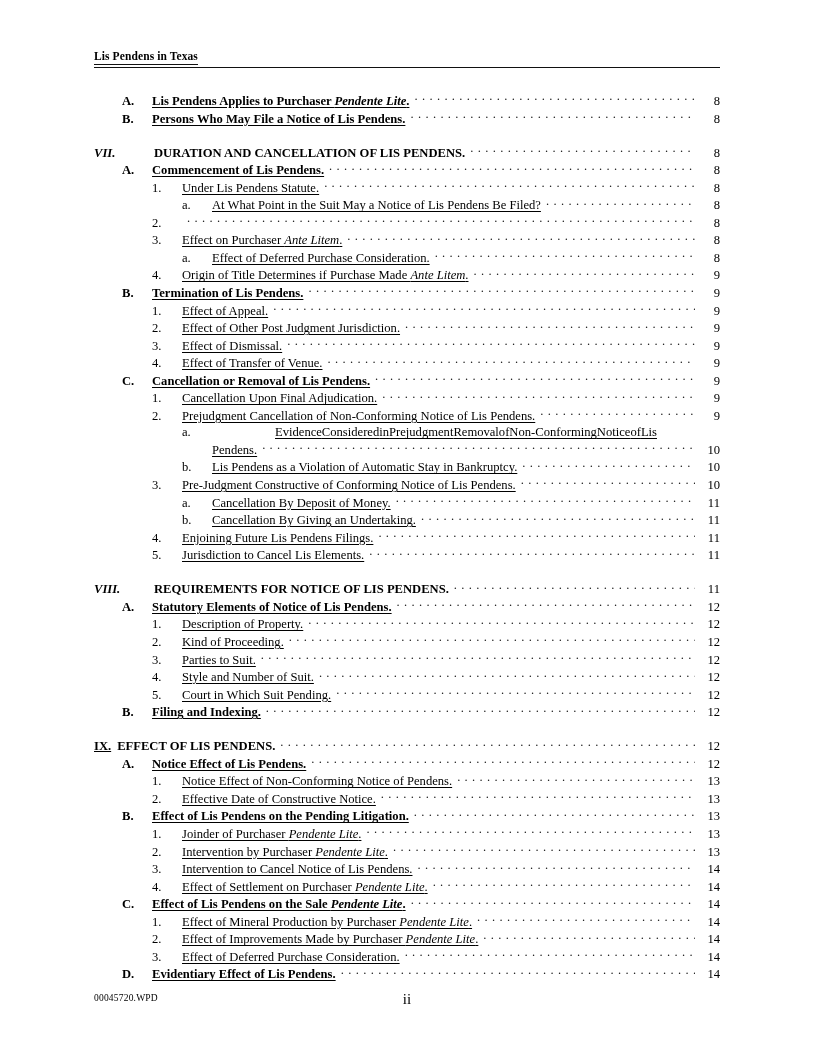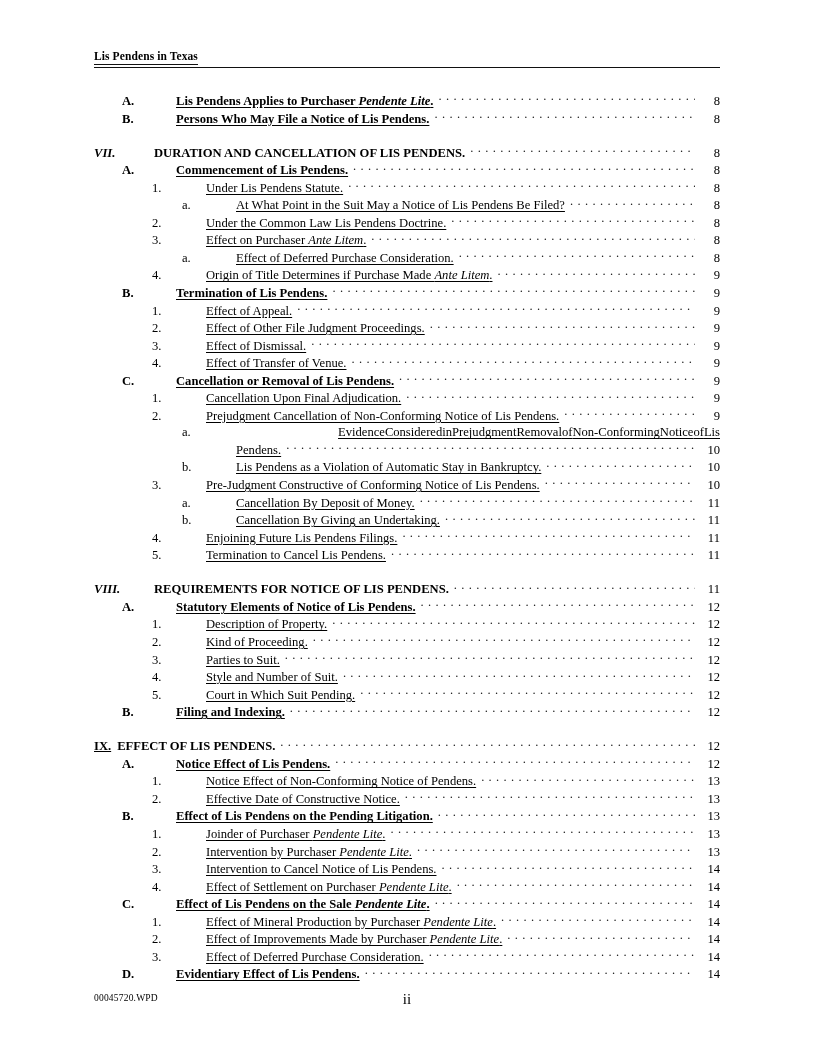--- a/index.html
+++ b/index.html
@@ -106,36 +106,36 @@
   .lvl-roman-tight .marker { width: auto; padding-right: 6px; text-decoration: underline; }
   .lvl-alpha           { padding-left: 28px; }
   .lvl-alpha .marker   { width: 30px; }
   .lvl-num             { padding-left: 58px; }
   .lvl-num .marker     { width: 30px; }
   .lvl-let             { padding-left: 88px; }
   .lvl-let .marker     { width: 30px; }
 
   
   .b        { font-weight: bold; }
-  .u        { text-decoration: underline; text-underline-offset: 1.5px; margin-left: 24px; }
+  .u        { text-decoration: underline; text-underline-offset: 1.5px; }
   .it       { font-style: italic; }
 
   
   .row-wrap {
     display: flex;
     align-items: baseline;
     line-height: 16.55px;
   }
   .row-wrap .wrapbody {
     flex: 1 1 auto;
     white-space: normal;
   }
   .just-line {
     display: flex;
-    justify-content: flex-end;
+    justify-content: center;
     white-space: nowrap;
   }
   .just-line .w { display: inline-block; }
 
   
   .footer {
     position: absolute;
     left: 94px;
     top: 993px;
     width: 626px;
@@ -200,21 +200,20 @@
         <span class="pageno">8</span>
       </div>
       <div class="row lvl-let">
         <span class="marker">a.</span>
         <span class="label u">At What Point in the Suit May a Notice of Lis Pendens Be Filed?</span>
         <span class="leader"></span>
         <span class="pageno">8</span>
       </div>
       <div class="row lvl-num">
         <span class="marker">2.</span>
-        <span class="label u">Under the Common Law Lis Pendens Doctrine.</span>
         <span class="leader"></span>
         <span class="pageno">8</span>
       </div>
       <div class="row lvl-num">
         <span class="marker">3.</span>
         <span class="label u">Effect on Purchaser <span class="it">Ante Litem</span>.</span>
         <span class="leader"></span>
         <span class="pageno">8</span>
       </div>
       <div class="row lvl-let">
@@ -236,21 +235,21 @@
         <span class="pageno">9</span>
       </div>
       <div class="row lvl-num">
         <span class="marker">1.</span>
         <span class="label u">Effect of Appeal.</span>
         <span class="leader"></span>
         <span class="pageno">9</span>
       </div>
       <div class="row lvl-num">
         <span class="marker">2.</span>
-        <span class="label u">Effect of Other File Judgment Proceedings.</span>
+        <span class="label u">Effect of Other Post Judgment Jurisdiction.</span>
         <span class="leader"></span>
         <span class="pageno">9</span>
       </div>
       <div class="row lvl-num">
         <span class="marker">3.</span>
         <span class="label u">Effect of Dismissal.</span>
         <span class="leader"></span>
         <span class="pageno">9</span>
       </div>
       <div class="row lvl-num">
@@ -324,21 +323,21 @@
         <span class="pageno">11</span>
       </div>
       <div class="row lvl-num">
         <span class="marker">4.</span>
         <span class="label u">Enjoining Future Lis Pendens Filings.</span>
         <span class="leader"></span>
         <span class="pageno">11</span>
       </div>
       <div class="row lvl-num">
         <span class="marker">5.</span>
-        <span class="label u">Termination to Cancel Lis Pendens.</span>
+        <span class="label u">Jurisdiction to Cancel Lis Elements.</span>
         <span class="leader"></span>
         <span class="pageno">11</span>
       </div>
       <div class="spacer"></div>
       <div class="row lvl-roman">
         <span class="marker b">VIII.</span>
         <span class="label b">REQUIREMENTS FOR NOTICE OF LIS PENDENS.</span>
         <span class="leader"></span>
         <span class="pageno">11</span>
       </div>

